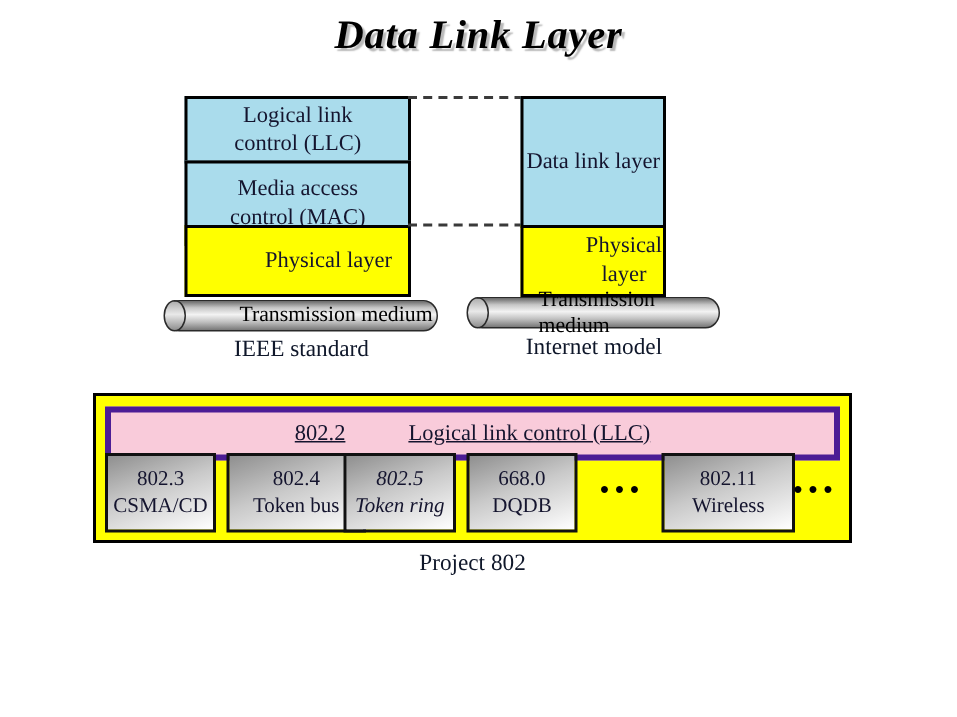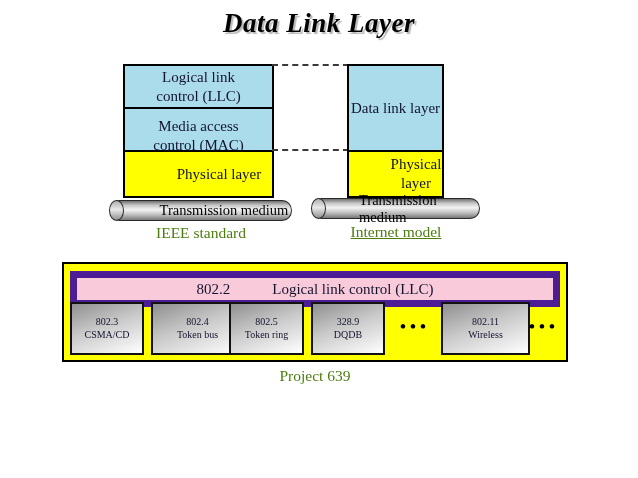--- a/index.html
+++ b/index.html
@@ -54,46 +54,46 @@
   .cylinder::before{
     content:"";position:absolute;left:-2px;top:-1px;width:15px;height:calc(100% + 2px);
     box-sizing:border-box;border:1px solid #2a2a2a;border-radius:50%;
     background:linear-gradient(to bottom,#aeaeae,#e9e9e9 45%,#8f8f8f);
   }
   .cylinder span{position:relative;z-index:1;}
   .cyl-ieee{left:110px;top:200px;width:182px;height:21px;}
   .cyl-inet{left:312px;top:198px;width:168px;height:21px;}
 
   
-  .caption{font-size:15.5px;color:#4d7c0f;text-align:center;}
+  .caption{font-size:15.5px;color:#0f172a;text-align:center;}
   .cap-ieee{left:110px;top:224px;width:182px;}
-  .cap-inet{left:312px;top:223px;width:168px;text-decoration:underline;}
+  .cap-inet{left:312px;top:223px;width:168px;}
   .cap-p802{left:62px;top:367px;width:506px;}
 
   
   .p802{
     left:62px;top:262px;width:506px;height:100px;
     background:var(--layer-yellow);border:2px solid #000;
   }
   .llc-bar{
     left:70px;top:271px;width:490px;height:36px;
-    background:var(--llc-pink);border:7px solid #4c1d95;
+    background:var(--llc-pink);border:4px solid #4c1d95;
     display:flex;align-items:center;justify-content:center;gap:42px;
-    font-size:15px;color:#14142e;
+    font-size:15px;color:#14142e;text-decoration:underline;
   }
   .std{
     top:302px;height:53px;
     border:2px solid #111;
     background:linear-gradient(160deg,#8f8f8f 0%,#c9c9c9 45%,#ffffff 100%);
     display:flex;align-items:center;justify-content:center;text-align:center;
-    font-size:10px;line-height:1.25;white-space:pre-line;color:#14142e;
+    font-size:14px;line-height:1.25;white-space:pre-line;color:#14142e;
   }
   .s0{left:70px;width:74px;}
   .s1{left:151px;width:93px;}
-  .s2{left:229px;width:75px;}
+  .s2{left:229px;width:75px;font-style:italic;}
   .s3{left:311px;width:74px;}
   .s4{left:441px;width:89px;}
   .dots{
     top:317px;height:20px;font-size:17px;font-weight:bold;color:#000;
     letter-spacing:4px;display:flex;align-items:center;justify-content:center;
   }
   .d0{left:396px;width:38px;}
   .d1{left:525px;width:38px;}
 </style>
 </head>
@@ -129,20 +129,20 @@
   <span>802.2</span>
   <span>Logical link control (LLC)</span>
 </div>
 
 <div class="abs std s0">802.3
 CSMA/CD</div>
 <div class="abs std s1">802.4
 Token bus</div>
 <div class="abs std s2">802.5
 Token ring</div>
-<div class="abs std s3">328.9
+<div class="abs std s3">668.0
 DQDB</div>
 <div class="abs dots d0">•••</div>
 <div class="abs std s4">802.11
 Wireless</div>
 <div class="abs dots d1">•••</div>
 
-<div class="abs caption cap-p802">Project 639</div>
+<div class="abs caption cap-p802">Project 802</div>
 
 </body></html>

